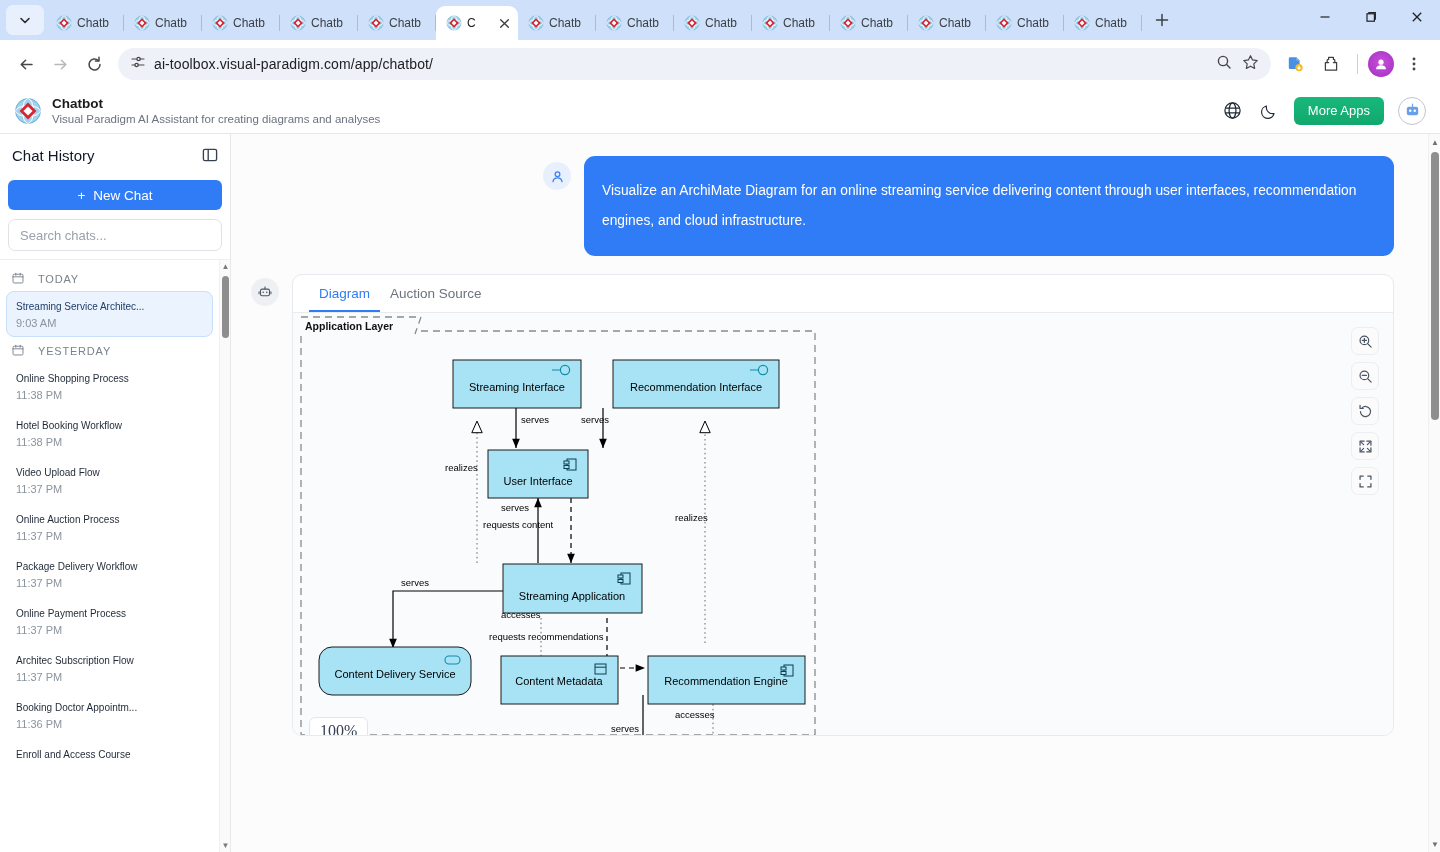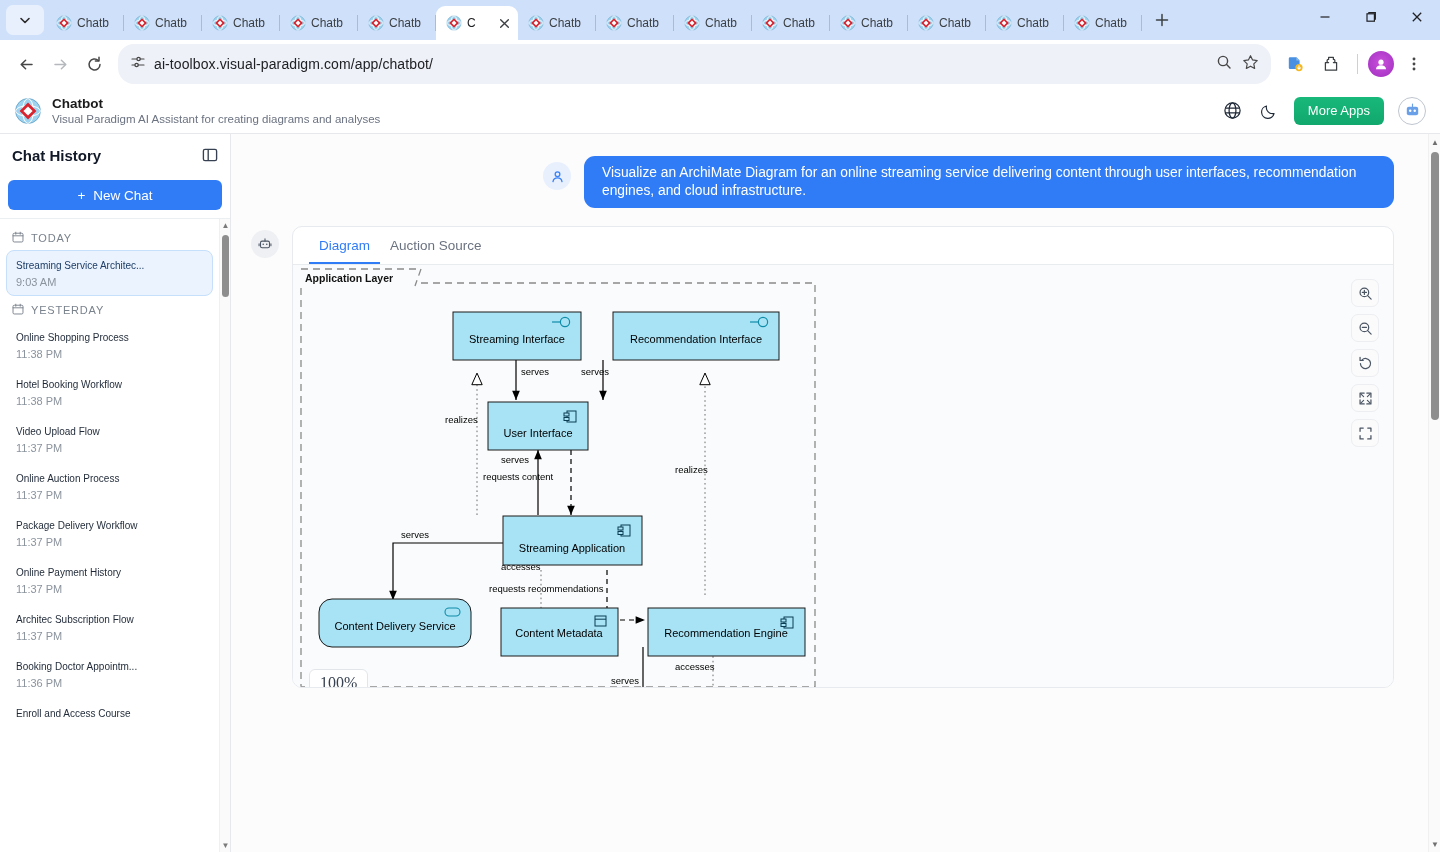--- a/index.html
+++ b/index.html
@@ -50,21 +50,21 @@
 
   .toolbar {
     height: 48px; background: #ffffff; display: flex; align-items: center;
     padding: 0 10px; gap: 2px; flex: 0 0 48px;
   }
   .tb-btn {
     width: 32px; height: 32px; border-radius: 50%; display: flex;
     align-items: center; justify-content: center; color: #474747;
   }
   .omnibox {
-    flex: 1; height: 40px; background: #eef1f8; border-radius: 16px;
+    flex: 1; height: 32px; background: #eef1f8; border-radius: 16px;
     display: flex; align-items: center; padding: 0 6px 0 12px; margin: 0 6px;
     gap: 8px;
   }
   .omnibox .url { font-size: 14px; color: #202124; flex: 1; letter-spacing: .1px; }
   .omni-right { display: flex; align-items: center; gap: 10px; padding-right: 6px; }
   .tb-right { display: flex; align-items: center; gap: 4px; }
   .profile-av {
     width: 26px; height: 26px; border-radius: 50%;
     background: radial-gradient(circle at 50% 45%, #c94fdb, #a12fc0);
     display: flex; align-items: center; justify-content: center; color: #fff; font-size: 13px;
@@ -98,38 +98,38 @@
   .appbody { flex: 1; display: flex; min-height: 0; }
 
   
   .sidebar {
     width: 231px; flex: 0 0 231px; background: #fff; border-right: 1px solid #e6e8eb;
     display: flex; flex-direction: column; min-height: 0;
   }
   .sb-head {
     height: 42px; display: flex; align-items: center; padding: 0 12px;
   }
-  .sb-title { font-size: 15px; font-weight: bold; color: #111827; text-align: right; }
+  .sb-title { font-size: 15px; font-weight: normal; color: #111827; text-align: right; }
   .sb-collapse { margin-left: auto; color: #374151; display: flex; align-items: center; }
   .sb-actions { padding: 4px 8px 8px 8px; }
   .newchat {
     width: 100%; height: 30px; border-radius: 6px; background: #2f7cf6; color: #fff;
     display: flex; align-items: center; justify-content: center; gap: 8px;
     font-size: 13.5px; border: none; font-family: "Liberation Sans", sans-serif;
   }
   .searchbox {
     width: 100%; height: 32px; margin-top: 9px; border: 1px solid #dfe3e8;
     border-radius: 7px; padding: 0 11px; font-size: 13px; color: #111827;
     font-family: "Liberation Sans", sans-serif; background: #fff;
   }
   .searchbox::placeholder { color: #9aa1ab; }
   .sb-list { flex: 1; overflow: hidden; position: relative; border-top: 1px solid #eceff2; }
   .sb-scroll { position: absolute; inset: 0 11px 0 0; padding: 6px 0 0 0; }
   .sb-group {
-    display: flex; align-items: center; gap: 7px; padding: 6px 12px 4px 12px;
+    display: flex; align-items: center; gap: 14px; padding: 6px 12px 4px 12px;
     font-size: 11px; letter-spacing: .8px; color: #7a828c;
   }
   .chat-item { margin: 1px 6px; padding: 7px 10px; border-radius: 8px; }
   .chat-item.active { background: #eaf3fe; border: 1px solid #c6dffb; padding: 6px 9px; }
   .chat-name {
     font-size: 10px; color: #1f2937; white-space: nowrap; overflow: hidden;
     text-overflow: ellipsis; line-height: 17px;
   }
   .chat-item.active .chat-name { color: #1f3d66; }
   .chat-time { font-size: 11px; color: #8b939d; margin-top: 2px; line-height: 13px; }
@@ -165,22 +165,22 @@
     top: 18px; height: 268px;
   }
 
   .msg-user { display: flex; align-items: flex-start; gap: 13px; padding-left: 292px; }
   .av-user {
     width: 28px; height: 28px; border-radius: 50%; background: #e8f0fe; flex: 0 0 28px;
     display: flex; align-items: center; justify-content: center; color: #3b82f6;
     margin-top: 6px;
   }
   .bubble-user {
-    background: #2f7cf6; color: #fff; border-radius: 11px; padding: 8px 18px;
-    font-size: 13.8px; line-height: 18px; flex: 1;
+    background: #2f7cf6; color: #fff; border-radius: 11px; padding: 20px 18px;
+    font-size: 13.8px; line-height: 30px; flex: 1;
   }
 
   .msg-bot { display: flex; align-items: flex-start; gap: 13px; margin-top: 18px; }
   .av-bot {
     width: 28px; height: 28px; border-radius: 50%; background: #eef0f3; flex: 0 0 28px;
     display: flex; align-items: center; justify-content: center; color: #4b5563;
     margin-top: 4px;
   }
   .card {
     flex: 1; background: #fff; border: 1px solid #e7eaee; border-radius: 10px;
@@ -545,20 +545,21 @@
               <rect x="1.4" y="2.4" width="13.2" height="11.2" rx="1.6" fill="none" stroke="#374151" stroke-width="1.35"></rect>
               <path d="M6.2 2.4v11.2" stroke="#374151" stroke-width="1.35"></path>
             </svg>
         </span>
       </div>
       <div class="sb-actions">
         <button class="newchat">
           <span>+</span>
           <span>New Chat</span>
         </button>
+        <input class="searchbox" placeholder="Search chats..." style="">
       </div>
       <div class="sb-list">
         <div class="sb-scroll" id="sidebar-list">
             <div class="sb-group">
               <span><svg width="12" height="12" viewBox="0 0 14 14">
                   <rect x="1.2" y="2.6" width="11.6" height="10.2" rx="1.4" fill="none" stroke="#7a828c" stroke-width="1.1"></rect>
                   <path d="M1.2 5.6h11.6M4.4 1.4v2.4M9.6 1.4v2.4" stroke="#7a828c" stroke-width="1.1" stroke-linecap="round"></path>
                 </svg></span>
               <span>TODAY</span>
             </div>
@@ -587,21 +588,21 @@
             </div>
             <div class="chat-item">
               <div class="chat-name">Online Auction Process</div>
               <div class="chat-time">11:37 PM</div>
             </div>
             <div class="chat-item">
               <div class="chat-name">Package Delivery Workflow</div>
               <div class="chat-time">11:37 PM</div>
             </div>
             <div class="chat-item">
-              <div class="chat-name">Online Payment History</div>
+              <div class="chat-name">Online Payment Process</div>
               <div class="chat-time">11:37 PM</div>
             </div>
             <div class="chat-item">
               <div class="chat-name">Architec Subscription Flow</div>
               <div class="chat-time">11:37 PM</div>
             </div>
             <div class="chat-item">
               <div class="chat-name">Booking Doctor Appointm...</div>
               <div class="chat-time">11:36 PM</div>
             </div>

